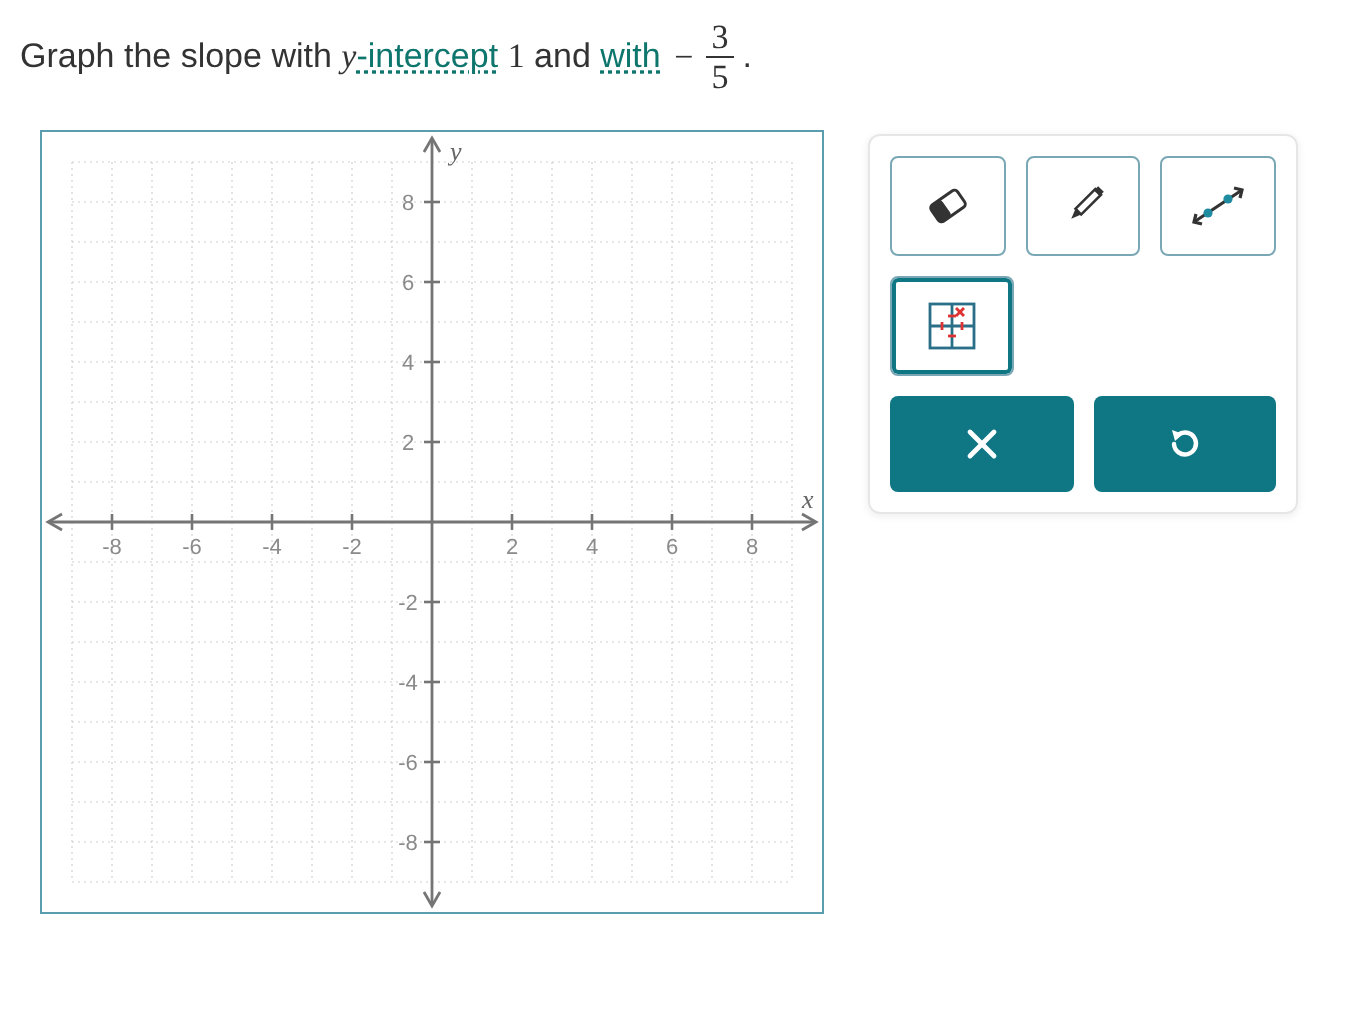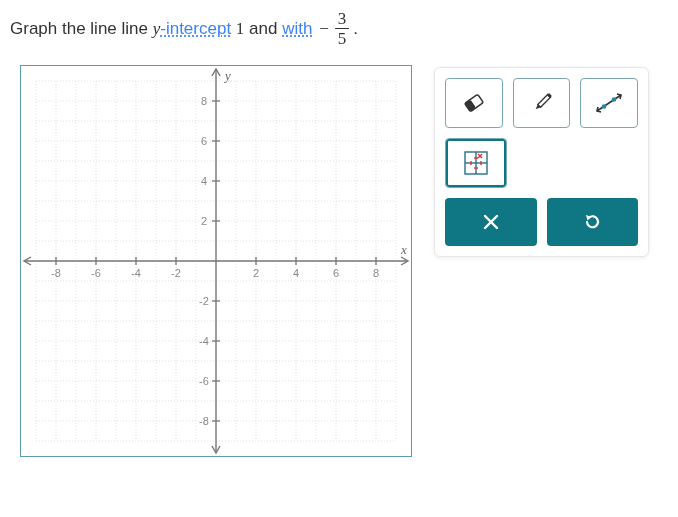--- a/index.html
+++ b/index.html
@@ -11,21 +11,21 @@
     color:#333;
   }
   .problem{
     padding:10px 10px 18px 10px;
     font-size:17px;
   }
   .problem .t{
     vertical-align:middle;
   }
   .term{
-    color:#3b82f6;
+    color:#0f766e;
     text-decoration:underline dotted;
     text-underline-offset:2px;
   }
   .ivar{font-family:"Times New Roman",serif;font-style:italic;}
   .frac{
     display:inline-block;
     font-family:"Times New Roman",serif;
     text-align:center;
     vertical-align:middle;
     line-height:1;
@@ -89,21 +89,21 @@
     font:11px sans-serif;fill:#8a8a8a;text-anchor:middle;
   }
   .axis-label{
     font:italic 13px "Times New Roman",serif;fill:#666;
   }
 </style>
 </head>
 <body>
 
 <div class="problem">
-  <span class="t">Graph the line line </span><span class="t ivar">y</span><span class="t term">-intercept</span>
+  <span class="t">Graph the slope with </span><span class="t ivar">y</span><span class="t term">-intercept</span>
   <span class="t" style="font-family:'Times New Roman',serif;">1</span><span class="t"> and </span><span class="t term">with</span>
   <span class="t minus">−</span><span class="frac"><span class="n">3</span><span class="bar"></span><span class="d">5</span></span><span class="t">.</span>
 </div>
 
 <div class="workspace">
   <div class="graph-wrap">
     <svg class="graph" width="390" height="390" viewBox="0 0 390 390">
 
       <g stroke="#d8d8d8" stroke-width="0.5" stroke-dasharray="1 2">
         <g>

